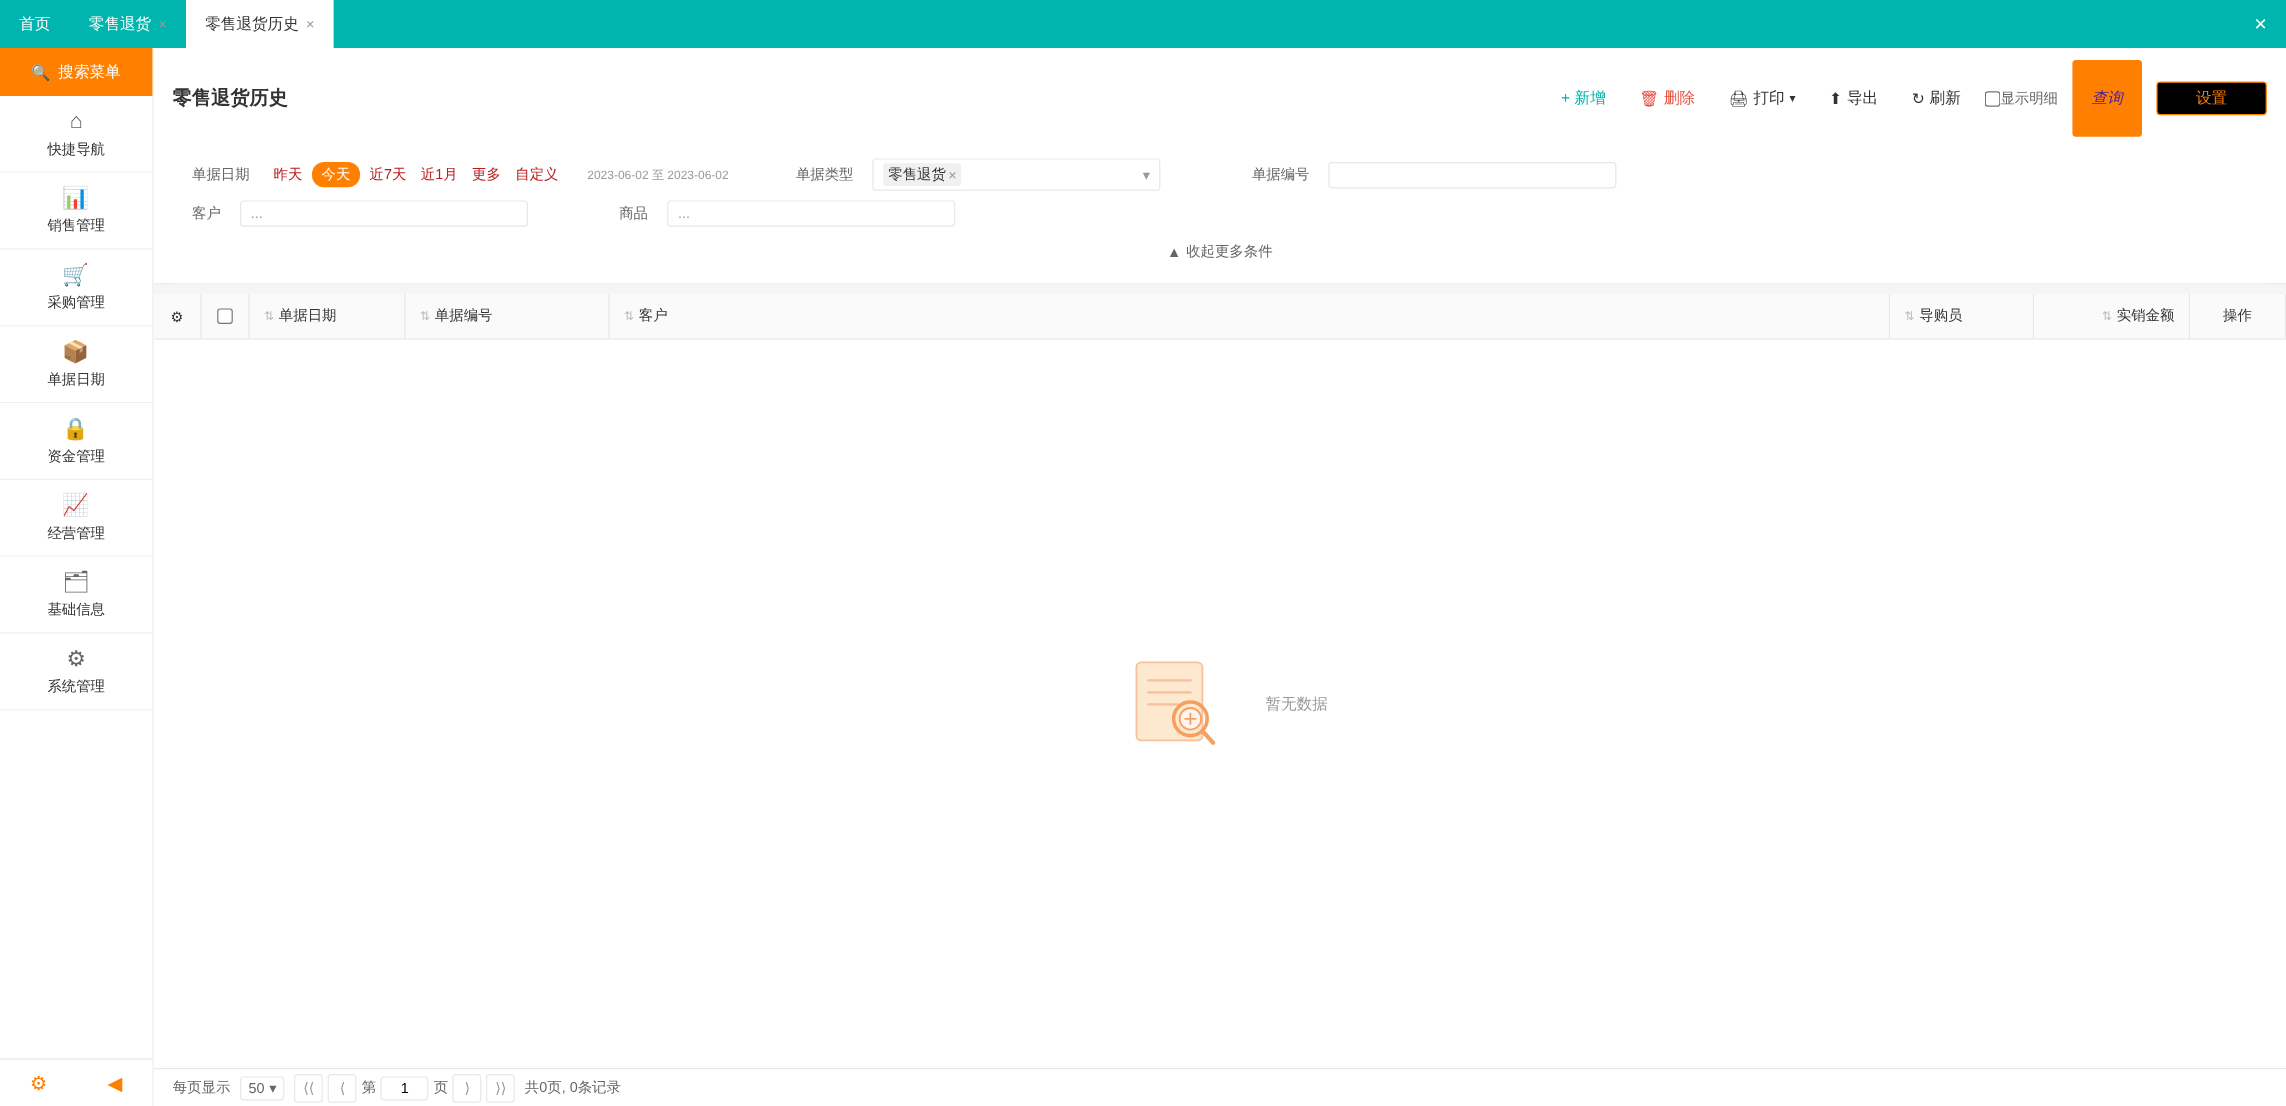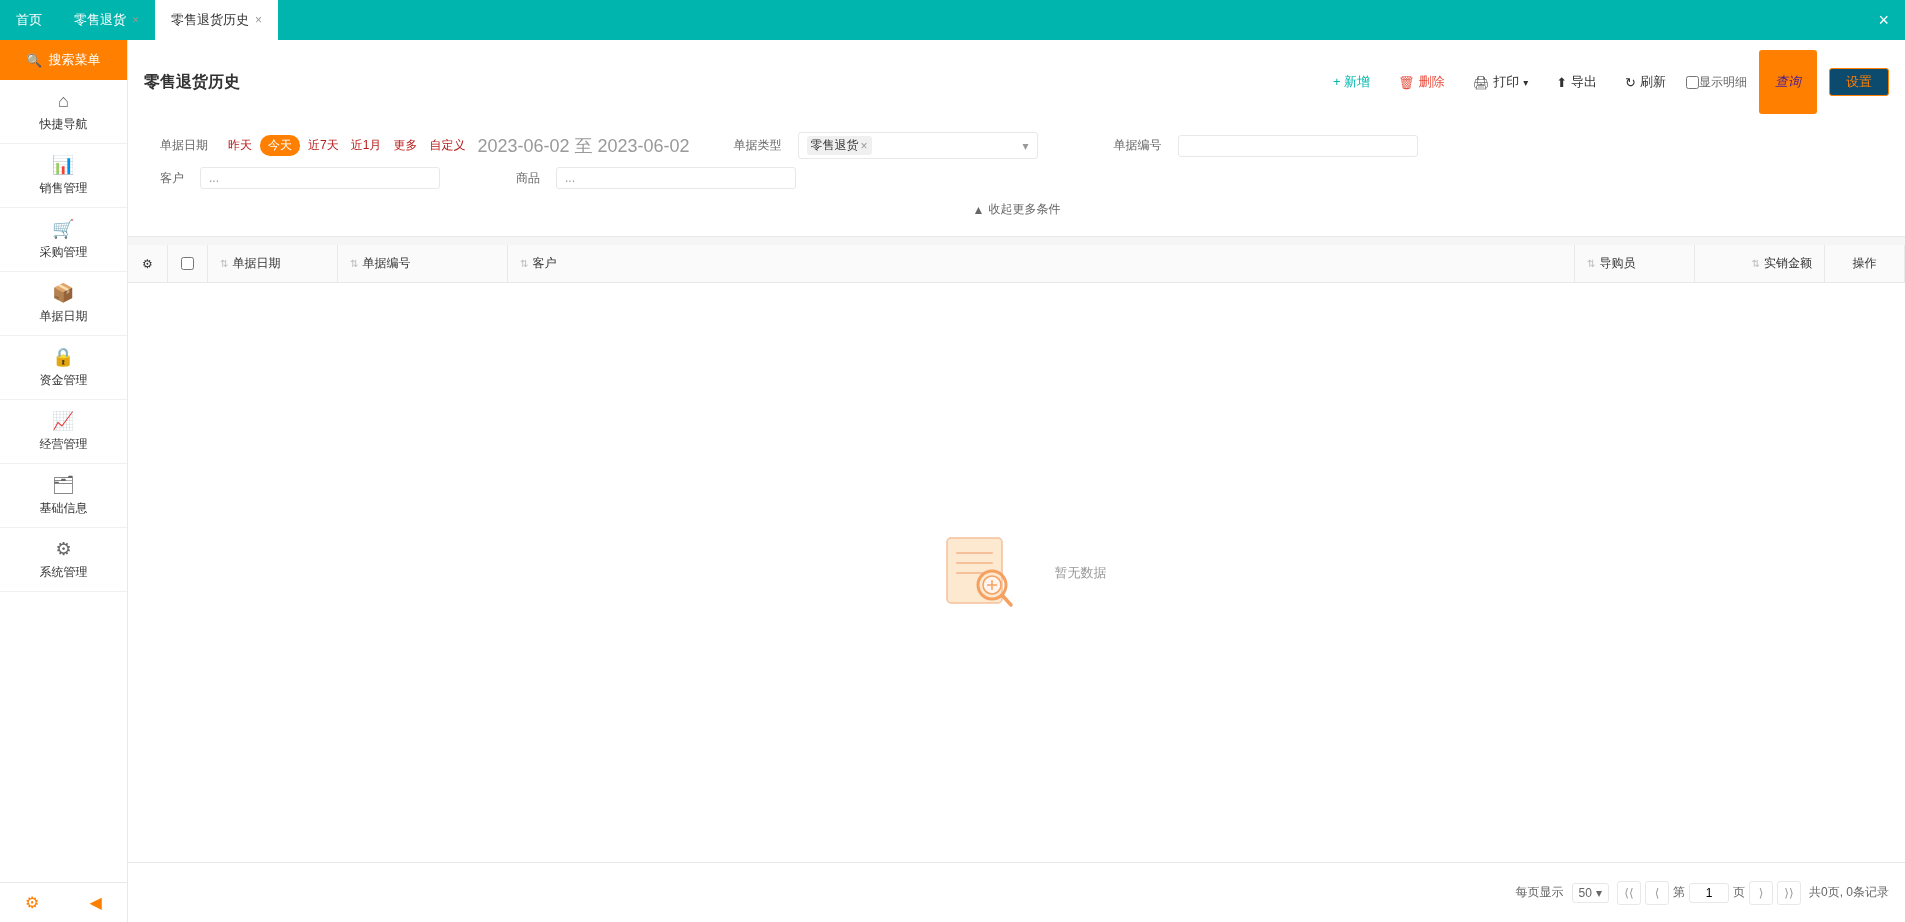--- a/index.html
+++ b/index.html
@@ -154,24 +154,24 @@
     .btn-query {
       background: #ff7f00;
       color: #4c1d95;
       padding: 23px 16px;
       border-radius: 3px;
       font-size: 13px;
       cursor: pointer;
       font-style: italic;
     }
     .btn-settings {
-      background: #0c4a6e;
+      background: #000000;
       color: #ff7f00;
       border: 1px solid #ff7f00;
-      padding: 4px 16px;
+      padding: 4px 32px;
       border-radius: 3px;
       font-size: 13px;
       cursor: pointer;
     }
     .checkbox-label {
       font-size: 12px;
       color: #666;
       display: flex;
       align-items: center;
       gap: 0;
@@ -204,23 +204,23 @@
       cursor: pointer;
       padding: 2px 4px;
     }
     .date-btn.active {
       background: #ff7f00;
       color: #fff;
       border-radius: 10px;
       padding: 2px 8px;
     }
     .date-range {
-      font-size: 18px;
+      font-size: 10px;
       color: #999;
-      margin-left: 4px;
+      margin-left: 16px;
     }
     .filter-select {
       display: flex;
       align-items: center;
       border: 1px solid #e8e8e8;
       border-radius: 3px;
       padding: 3px 8px;
       min-width: 180px;
       background: #fff;
       font-size: 12px;
@@ -332,25 +332,25 @@
       width: 100px;
       height: 100px;
     }
     .empty-text {
       font-size: 13px;
       color: #999;
     }
 
     
     .pagination {
-      height: 60px;
-      background: #fff;
-      display: flex;
-      align-items: center;
-      justify-content: flex-end;
+      height: 32px;
+      background: #fff;
+      display: flex;
+      align-items: center;
+      justify-content: flex-start;
       padding: 0 16px;
       gap: 8px;
       border-top: 1px solid #e8e8e8;
       font-size: 12px;
       color: #666;
     }
     .page-size-select {
       border: 1px solid #e8e8e8;
       border-radius: 3px;
       padding: 2px 6px;
@@ -488,21 +488,21 @@
           <div class="filter-date-options">
             <span class="date-btn">昨天</span>
             <span class="date-btn active">今天</span>
             <span class="date-btn">近7天</span>
             <span class="date-btn">近1月</span>
             <span class="date-btn">更多</span>
             <span class="date-btn">自定义</span>
             <span class="date-range">2023-06-02 至 2023-06-02</span>
           </div>
 
-          <span class="filter-label" style="margin-left:28px;">单据类型</span>
+          <span class="filter-label" style="margin-left:40px;">单据类型</span>
           <div class="filter-select" style="min-width:240px;">
             <div class="tag">
               <span>零售退货</span>
               <span class="tag-close">×</span>
             </div>
             <span class="arrow">▾</span>
           </div>
 
           <span class="filter-label" style="margin-left:60px;">单据编号</span>
           <input class="filter-input" type="text" style="min-width: 240px;">

